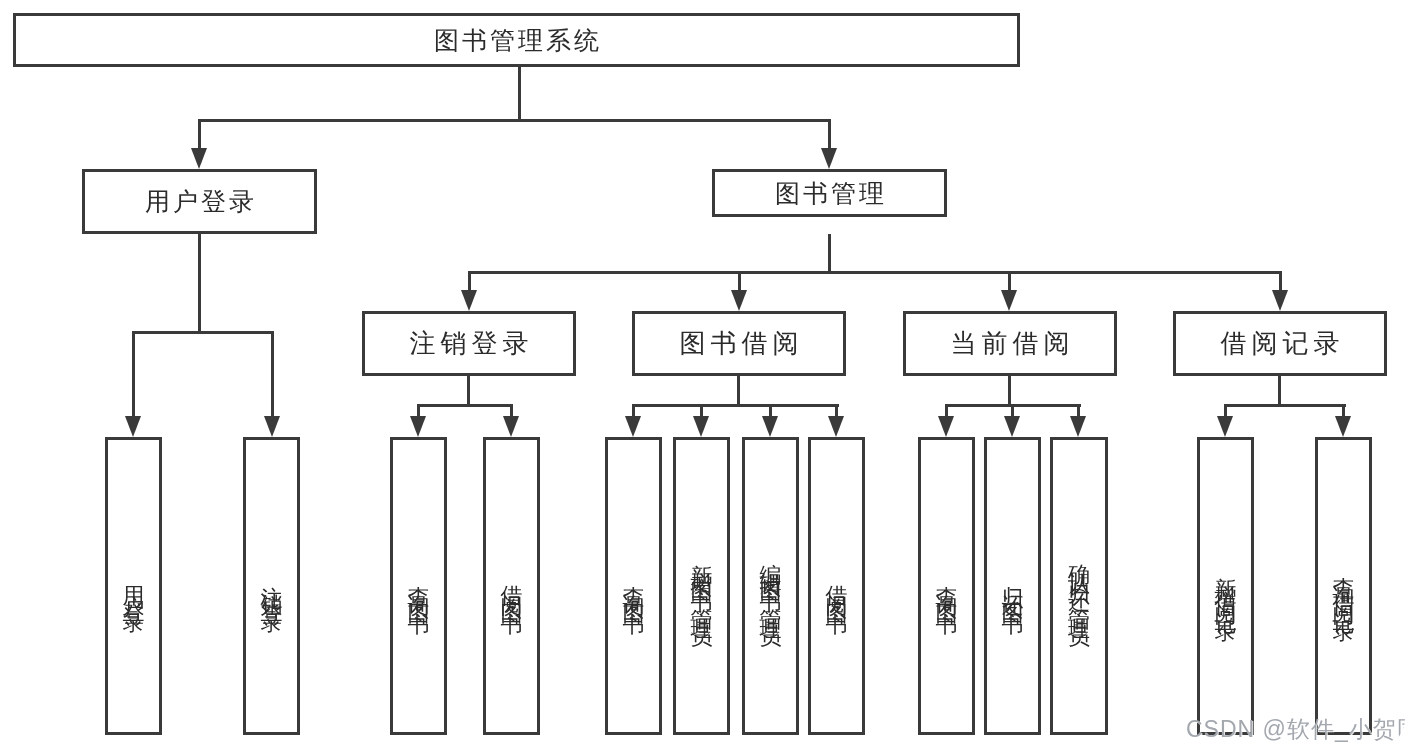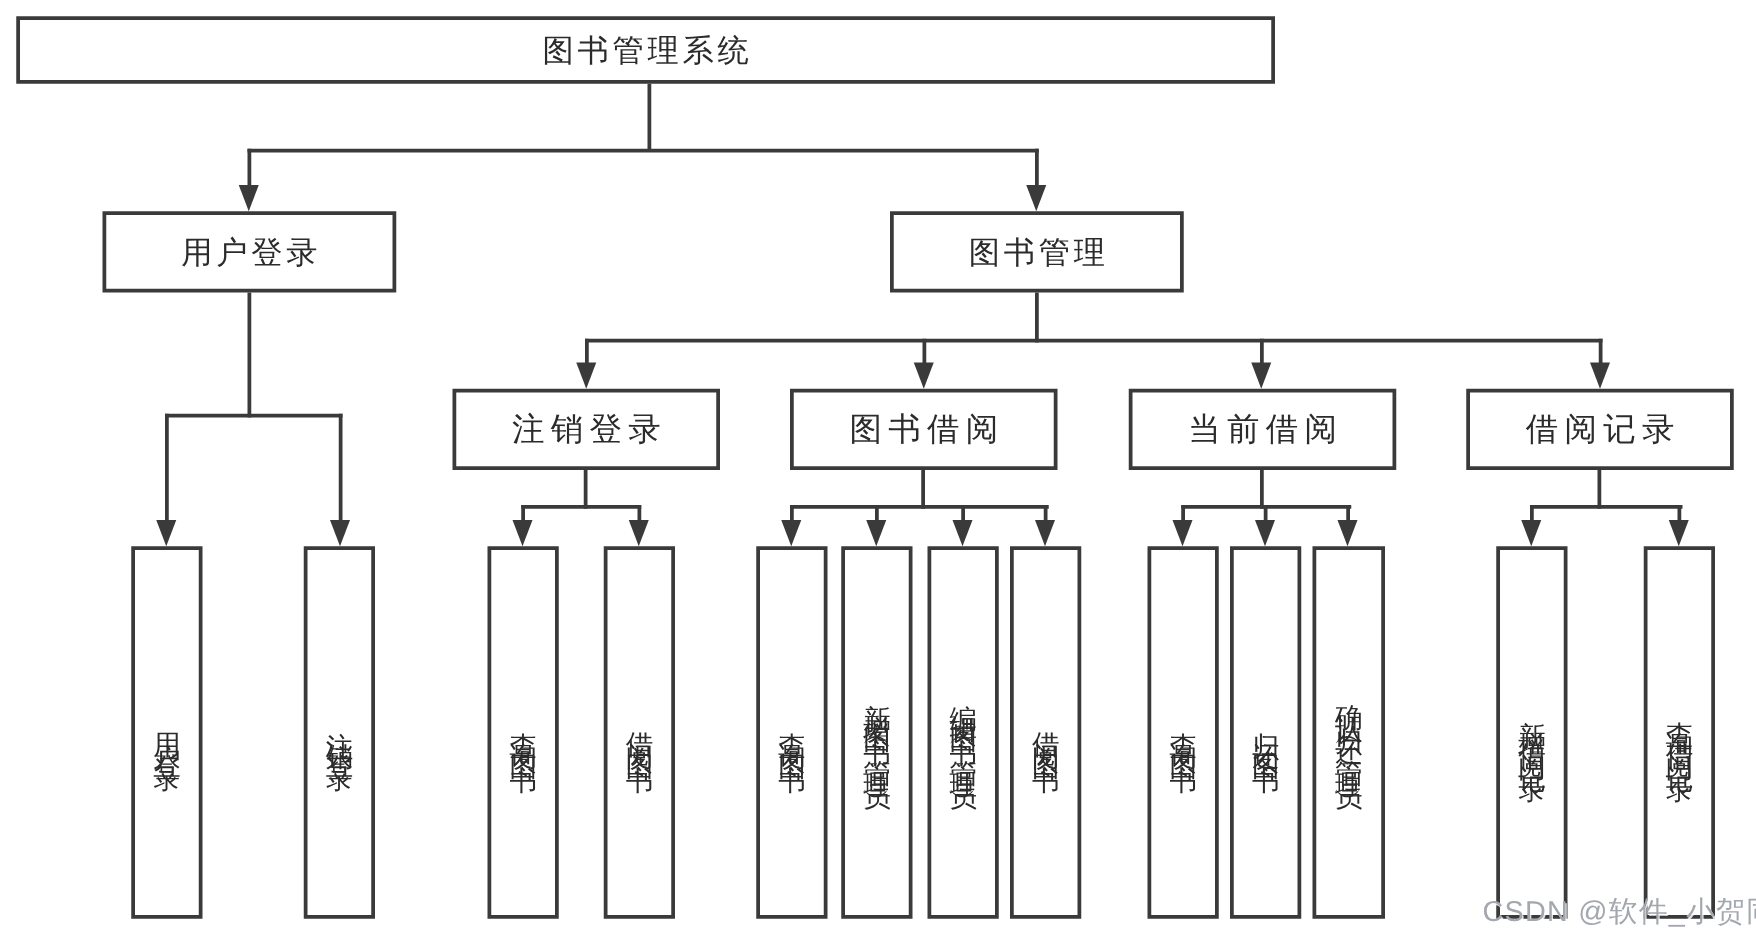--- a/index.html
+++ b/index.html
@@ -12,20 +12,21 @@
   body {
     font-family: "Liberation Sans", "DejaVu Sans", sans-serif;
     background: var(--background);
   }
   .canvas {
     position: relative;
     width: 1405px;
     height: 747px;
     background: var(--background);
     overflow: hidden;
+    border-radius: 28px;
   }
   .box {
     position: absolute;
     border: 3px solid var(--line);
     background: var(--background);
     display: flex;
     align-items: center;
     justify-content: center;
     color: var(--text);
   }
@@ -72,21 +73,21 @@
   <div class="box h" style="left:13px;top:13px;width:1007px;height:54px">图书管理系统</div>
 
   <div class="vline" style="left:518px;top:67px;height:54px"></div>
   <div class="hline" style="left:198px;top:119px;width:633px"></div>
   <div class="vline" style="left:198px;top:119px;height:33px"></div>
   <div class="arrow" style="left:191px;top:148px"></div>
   <div class="vline" style="left:828px;top:119px;height:33px"></div>
   <div class="arrow" style="left:821px;top:148px"></div>
 
   <div class="box h" style="left:82px;top:169px;width:235px;height:65px">用户登录</div>
-  <div class="box h" style="left:712px;top:169px;width:235px;height:65px">图书管理</div>
+  <div class="box h" style="left:712px;top:169px;width:235px;height:48px">图书管理</div>
 
   <div class="vline" style="left:198px;top:234px;height:100px"></div>
   <div class="hline" style="left:132px;top:331px;width:142px"></div>
   <div class="vline" style="left:132px;top:331px;height:87px"></div>
   <div class="arrow" style="left:125px;top:416px"></div>
   <div class="vline" style="left:271px;top:331px;height:87px"></div>
   <div class="arrow" style="left:264px;top:416px"></div>
 
   <div class="vline" style="left:828px;top:234px;height:40px"></div>
   <div class="hline" style="left:468px;top:271px;width:814px"></div>

